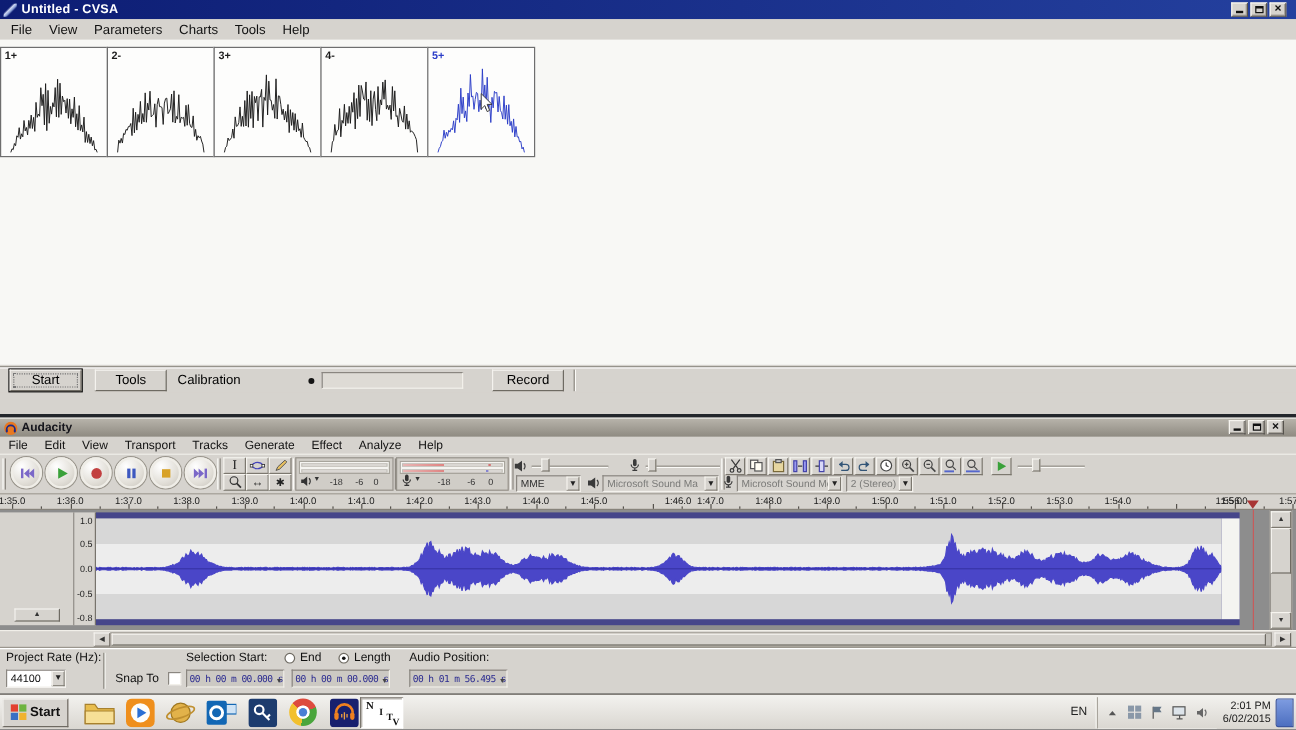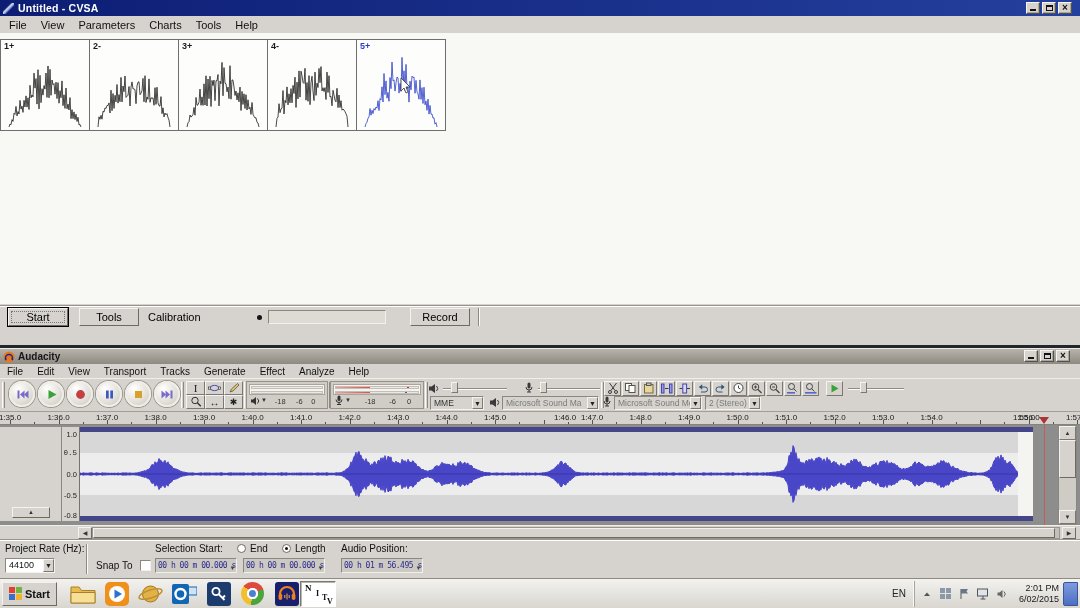--- a/index.html
+++ b/index.html
@@ -546,21 +546,21 @@
       <span class="tick-label" style="left: 1077px;">1:57.0</span>
       <div class="tick" style="left: 1077px; height: 4px;"></div>
     </div>
 
   <div class="aud-tracks">
     <div class="tpanel">
       <div class="collapse-btn raised">▲</div>
     </div>
     <div class="truler" id="vruler">
         <span style="top: 7px;">1.0</span>
-        <span style="top: 26px; font-family: Liberation Mono, monospace;">0.5</span>
+        <span style="top: 26px;">0.5</span>
         <span style="top: 47px;">0.0</span>
         <span style="top: 68px;">-0.5</span>
         <span style="top: 88px;">-0.8</span>
       </div>
     <div class="tclip">
       <div class="wavebg">
         <svg id="wave-svg" width="938" height="84" viewBox="0 0 938 84">
             <polygon points="0,40.8 1,41.4 2,41.5 3,40.8 4,41.0 5,41.2 6,41.2 7,41.2 8,41.3 9,41.1 10,40.8 11,41.0 12,40.8 13,41.3 14,41.4 15,41.3 16,40.9 17,40.8 18,41.3 19,41.1 20,41.5 21,41.4 22,40.8 23,40.9 24,41.2 25,40.9 26,41.2 27,41.2 28,41.2 29,41.2 30,41.4 31,41.3 32,41.1 33,41.5 34,41.1 35,41.2 36,41.4 37,41.4 38,40.8 39,41.4 40,41.4 41,41.3 42,40.9 43,40.9 44,40.9 45,41.0 46,40.9 47,40.9 48,41.4 49,40.9 50,41.0 51,41.2 52,41.2 53,41.3 54,41.1 55,41.2 56,40.8 57,41.1 58,40.7 59,40.3 60,40.2 61,40.0 62,39.4 63,39.5 64,38.5 65,39.2 66,38.7 67,37.9 68,37.6 69,37.0 70,36.4 71,34.1 72,32.4 73,33.1 74,33.0 75,29.7 76,30.9 77,31.3 78,29.7 79,26.5 80,28.4 81,28.3 82,29.9 83,30.9 84,29.4 85,28.3 86,31.6 87,30.9 88,29.8 89,32.5 90,32.7 91,34.0 92,34.3 93,36.5 94,36.5 95,36.9 96,37.0 97,37.4 98,37.9 99,38.3 100,39.2 101,39.2 102,39.7 103,40.2 104,40.0 105,40.4 106,40.6 107,40.8 108,41.0 109,40.9 110,41.1 111,40.9 112,41.0 113,40.8 114,41.2 115,41.3 116,41.4 117,41.3 118,41.3 119,41.1 120,41.1 121,40.8 122,41.0 123,41.5 124,40.9 125,41.0 126,41.0 127,40.9 128,41.2 129,40.9 130,41.0 131,41.1 132,41.4 133,41.0 134,41.3 135,41.0 136,41.1 137,40.9 138,41.2 139,41.2 140,40.9 141,40.8 142,40.8 143,41.2 144,41.4 145,41.1 146,41.5 147,41.3 148,41.1 149,40.9 150,41.0 151,40.8 152,41.0 153,41.3 154,40.8 155,41.3 156,41.0 157,41.0 158,41.2 159,41.0 160,41.0 161,41.0 162,41.1 163,41.0 164,40.8 165,41.3 166,41.3 167,41.3 168,40.9 169,41.4 170,41.1 171,41.4 172,40.8 173,40.9 174,40.8 175,41.3 176,40.9 177,41.5 178,40.8 179,41.1 180,40.9 181,40.9 182,41.0 183,41.2 184,41.3 185,40.8 186,40.9 187,41.3 188,41.2 189,41.4 190,41.1 191,41.4 192,41.0 193,41.3 194,41.1 195,41.3 196,41.4 197,41.3 198,40.9 199,41.2 200,41.2 201,40.8 202,40.8 203,41.0 204,41.1 205,41.1 206,40.8 207,40.9 208,41.4 209,41.2 210,41.2 211,41.5 212,40.9 213,41.4 214,40.9 215,41.4 216,41.1 217,41.1 218,41.2 219,41.0 220,41.1 221,40.9 222,41.1 223,41.3 224,41.1 225,41.2 226,41.2 227,41.1 228,40.9 229,41.4 230,40.9 231,41.3 232,40.9 233,41.3 234,41.4 235,41.4 236,41.0 237,41.0 238,40.9 239,40.9 240,41.3 241,41.1 242,41.0 243,41.1 244,41.0 245,41.3 246,40.8 247,40.8 248,41.0 249,41.3 250,41.2 251,41.3 252,41.1 253,41.4 254,41.2 255,41.2 256,40.8 257,40.8 258,41.1 259,40.7 260,40.9 261,40.5 262,40.4 263,39.3 264,39.2 265,38.9 266,37.2 267,37.0 268,36.2 269,35.2 270,33.4 271,29.8 272,31.9 273,28.0 274,24.8 275,23.6 276,20.2 277,26.9 278,20.2 279,19.4 280,23.6 281,23.2 282,27.0 283,27.1 284,28.4 285,30.3 286,26.6 287,29.8 288,30.1 289,30.5 290,33.3 291,33.7 292,31.7 293,34.0 294,29.9 295,29.7 296,32.4 297,32.4 298,28.6 299,28.5 300,29.3 301,25.8 302,30.4 303,25.5 304,29.9 305,23.6 306,27.5 307,29.4 308,24.1 309,24.9 310,25.8 311,24.9 312,30.4 313,29.7 314,31.2 315,30.9 316,29.0 317,30.9 318,30.6 319,30.9 320,32.3 321,31.4 322,27.2 323,28.7 324,29.5 325,28.7 326,29.5 327,31.7 328,27.2 329,30.1 330,29.7 331,31.3 332,29.6 333,28.7 334,30.2 335,31.8 336,31.6 337,34.8 338,34.3 339,34.9 340,35.4 341,37.4 342,37.6 343,37.5 344,38.0 345,39.1 346,38.4 347,39.3 348,39.4 349,38.7 350,38.4 351,38.4 352,37.8 353,37.7 354,36.2 355,34.5 356,34.4 357,33.3 358,34.7 359,34.2 360,33.7 361,31.9 362,30.2 363,31.8 364,31.9 365,31.8 366,32.6 367,32.1 368,32.5 369,32.4 370,32.9 371,34.3 372,33.6 373,31.6 374,34.3 375,33.4 376,34.7 377,34.2 378,30.4 379,33.3 380,29.4 381,30.2 382,31.8 383,32.6 384,30.8 385,30.4 386,32.9 387,31.3 388,31.2 389,33.0 390,33.7 391,33.5 392,33.8 393,36.7 394,36.3 395,37.1 396,37.1 397,37.9 398,38.2 399,38.1 400,39.3 401,39.1 402,40.1 403,39.5 404,40.5 405,40.6 406,40.4 407,40.8 408,40.8 409,40.7 410,40.8 411,41.3 412,41.3 413,41.2 414,41.1 415,41.2 416,41.0 417,40.9 418,41.0 419,41.3 420,41.4 421,41.0 422,41.3 423,40.8 424,41.4 425,41.2 426,41.4 427,41.4 428,41.0 429,41.3 430,41.4 431,40.9 432,41.0 433,41.0 434,41.0 435,40.9 436,41.3 437,41.1 438,40.8 439,41.4 440,41.3 441,41.4 442,40.9 443,41.2 444,41.2 445,41.4 446,40.8 447,41.0 448,41.4 449,40.9 450,41.1 451,41.3 452,41.2 453,41.4 454,41.4 455,40.8 456,41.1 457,41.2 458,41.4 459,41.4 460,41.0 461,41.3 462,40.9 463,40.8 464,40.9 465,40.7 466,40.4 467,40.4 468,39.9 469,39.8 470,39.2 471,38.4 472,37.9 473,37.8 474,36.7 475,35.5 476,35.1 477,33.8 478,32.4 479,33.7 480,30.4 481,29.1 482,29.7 483,33.2 484,31.9 485,31.1 486,31.2 487,33.9 488,33.3 489,35.9 490,35.4 491,36.2 492,37.4 493,38.1 494,39.2 495,39.4 496,40.5 497,40.2 498,40.5 499,40.7 500,40.7 501,41.0 502,41.1 503,40.8 504,41.1 505,41.2 506,40.9 507,41.0 508,40.8 509,41.2 510,41.5 511,40.8 512,41.3 513,41.1 514,40.8 515,41.2 516,41.3 517,41.4 518,40.9 519,41.1 520,41.4 521,41.4 522,41.2 523,40.9 524,41.0 525,41.2 526,41.0 527,40.9 528,40.9 529,41.5 530,41.3 531,40.9 532,41.5 533,40.9 534,40.8 535,41.1 536,41.5 537,40.8 538,41.0 539,40.9 540,41.1 541,41.1 542,41.0 543,41.1 544,41.3 545,41.2 546,41.3 547,41.0 548,41.4 549,40.8 550,40.8 551,41.4 552,41.0 553,40.8 554,41.0 555,40.9 556,40.9 557,41.2 558,41.1 559,41.1 560,40.9 561,41.1 562,40.8 563,41.2 564,40.9 565,40.8 566,40.8 567,41.2 568,40.9 569,41.3 570,41.3 571,41.1 572,41.5 573,40.9 574,40.9 575,41.2 576,41.0 577,41.3 578,41.0 579,40.8 580,40.8 581,41.4 582,40.9 583,40.8 584,41.3 585,41.0 586,40.9 587,40.8 588,41.4 589,41.3 590,41.1 591,41.3 592,40.9 593,40.9 594,40.8 595,41.1 596,41.4 597,41.3 598,41.3 599,41.1 600,41.0 601,41.2 602,41.1 603,41.2 604,41.3 605,40.9 606,41.3 607,40.9 608,40.9 609,41.4 610,40.8 611,40.8 612,41.3 613,41.3 614,41.1 615,41.1 616,41.4 617,40.9 618,41.3 619,41.4 620,41.3 621,41.3 622,41.3 623,40.8 624,40.9 625,40.9 626,41.3 627,41.2 628,41.2 629,41.1 630,41.1 631,40.8 632,41.0 633,41.4 634,40.9 635,41.4 636,41.0 637,41.2 638,41.0 639,41.4 640,41.1 641,41.1 642,41.3 643,41.4 644,41.4 645,41.0 646,41.2 647,40.9 648,41.0 649,41.0 650,41.2 651,41.3 652,40.8 653,40.8 654,40.9 655,41.4 656,41.2 657,41.4 658,41.2 659,41.0 660,41.5 661,41.4 662,41.2 663,41.1 664,41.0 665,41.3 666,41.1 667,40.8 668,40.8 669,41.1 670,41.0 671,41.3 672,41.4 673,40.8 674,41.3 675,40.9 676,41.1 677,40.8 678,41.0 679,41.2 680,41.3 681,40.9 682,41.2 683,40.7 684,40.9 685,41.1 686,41.1 687,40.6 688,41.0 689,40.8 690,40.5 691,40.7 692,40.5 693,40.1 694,40.3 695,40.0 696,40.3 697,39.6 698,39.8 699,39.8 700,39.4 701,38.9 702,38.8 703,38.8 704,38.2 705,36.4 706,34.8 707,33.4 708,31.0 709,23.5 710,24.0 711,19.9 712,23.0 713,13.6 714,15.4 715,21.7 716,20.6 717,26.1 718,29.1 719,26.5 720,30.8 721,29.9 722,32.3 723,30.3 724,33.0 725,31.1 726,28.6 727,28.6 728,31.2 729,27.2 730,29.3 731,27.3 732,26.7 733,29.0 734,29.2 735,28.7 736,26.1 737,26.5 738,25.9 739,24.9 740,26.4 741,26.0 742,30.9 743,27.9 744,26.8 745,28.6 746,31.4 747,25.4 748,28.2 749,27.7 750,28.4 751,32.3 752,30.7 753,30.6 754,29.1 755,32.7 756,30.2 757,32.8 758,32.5 759,34.5 760,33.7 761,31.5 762,32.8 763,34.0 764,33.3 765,34.4 766,33.7 767,31.8 768,31.6 769,31.0 770,32.4 771,28.1 772,28.8 773,30.4 774,26.9 775,29.3 776,27.0 777,28.5 778,30.2 779,30.9 780,29.5 781,31.8 782,33.8 783,34.4 784,34.5 785,34.7 786,34.1 787,35.2 788,36.0 789,35.1 790,34.7 791,36.3 792,33.2 793,33.1 794,32.6 795,32.4 796,30.7 797,33.6 798,33.7 799,32.2 800,29.4 801,29.6 802,29.3 803,29.4 804,28.6 805,30.1 806,31.9 807,28.4 808,31.7 809,30.7 810,31.8 811,30.5 812,30.8 813,32.1 814,31.8 815,31.9 816,35.1 817,33.0 818,34.8 819,36.0 820,36.3 821,36.5 822,37.5 823,36.4 824,36.6 825,37.4 826,36.5 827,36.5 828,36.2 829,35.8 830,35.2 831,34.1 832,35.3 833,32.1 834,31.3 835,29.7 836,31.4 837,32.4 838,30.9 839,30.2 840,31.1 841,32.1 842,32.2 843,32.8 844,33.8 845,34.9 846,35.0 847,34.5 848,33.9 849,34.7 850,34.4 851,34.5 852,33.9 853,34.8 854,32.8 855,34.1 856,32.6 857,32.1 858,30.5 859,31.7 860,31.1 861,28.4 862,30.1 863,29.1 864,28.7 865,32.3 866,30.3 867,31.8 868,30.8 869,31.3 870,33.6 871,34.9 872,35.8 873,33.9 874,36.2 875,35.9 876,37.2 877,36.3 878,36.8 879,37.5 880,38.9 881,38.5 882,39.2 883,39.4 884,39.1 885,39.9 886,39.6 887,40.2 888,40.5 889,40.9 890,40.8 891,40.5 892,40.6 893,41.1 894,40.9 895,40.9 896,40.9 897,41.3 898,41.3 899,41.3 900,40.9 901,41.4 902,40.7 903,41.3 904,40.6 905,40.3 906,39.9 907,39.7 908,38.8 909,38.2 910,38.2 911,35.1 912,35.5 913,31.9 914,28.9 915,28.1 916,25.4 917,27.9 918,24.2 919,26.2 920,27.6 921,22.9 922,27.0 923,25.1 924,30.5 925,28.0 926,30.6 927,31.9 928,30.7 929,30.8 930,29.2 931,32.2 932,32.2 933,34.0 934,35.1 935,36.9 936,38.7 937,39.2 938,40.4 938,43.6 937,44.8 936,45.3 935,47.1 934,48.9 933,50.0 932,51.8 931,51.8 930,54.8 929,53.2 928,53.3 927,52.1 926,53.4 925,56.0 924,53.5 923,58.9 922,57.0 921,61.1 920,56.4 919,57.8 918,59.8 917,56.1 916,58.6 915,55.9 914,55.1 913,52.1 912,48.5 911,48.9 910,45.8 909,45.8 908,45.2 907,44.3 906,44.1 905,43.7 904,43.4 903,42.7 902,43.3 901,42.6 900,43.1 899,42.7 898,42.7 897,42.7 896,43.1 895,43.1 894,43.1 893,42.9 892,43.4 891,43.5 890,43.2 889,43.1 888,43.5 887,43.8 886,44.4 885,44.1 884,44.9 883,44.6 882,44.8 881,45.5 880,45.1 879,46.5 878,47.2 877,47.7 876,46.8 875,48.1 874,47.8 873,50.1 872,48.2 871,49.1 870,50.4 869,52.7 868,53.2 867,52.2 866,53.7 865,51.7 864,55.3 863,54.9 862,53.9 861,55.6 860,52.9 859,52.3 858,53.5 857,51.9 856,51.4 855,49.9 854,51.2 853,49.2 852,50.1 851,49.5 850,49.6 849,49.3 848,50.1 847,49.5 846,49.0 845,49.1 844,50.2 843,51.2 842,51.8 841,51.9 840,52.9 839,53.8 838,53.1 837,51.6 836,52.6 835,54.3 834,52.7 833,51.9 832,48.7 831,49.9 830,48.8 829,48.2 828,47.8 827,47.5 826,47.5 825,46.6 824,47.4 823,47.6 822,46.5 821,47.5 820,47.7 819,48.0 818,49.2 817,51.0 816,48.9 815,52.1 814,52.2 813,51.9 812,53.2 811,53.5 810,52.2 809,53.3 808,52.3 807,55.6 806,52.1 805,53.9 804,55.4 803,54.6 802,54.7 801,54.4 800,54.6 799,51.8 798,50.3 797,50.4 796,53.3 795,51.6 794,51.4 793,50.9 792,50.8 791,47.7 790,49.3 789,48.9 788,48.0 787,48.8 786,49.9 785,49.3 784,49.5 783,49.6 782,50.2 781,52.2 780,54.5 779,53.1 778,53.8 777,55.5 776,57.0 775,54.7 774,57.1 773,53.6 772,55.2 771,55.9 770,51.6 769,53.0 768,52.4 767,52.2 766,50.3 765,49.6 764,50.7 763,50.0 762,51.2 761,52.5 760,50.3 759,49.5 758,51.5 757,51.2 756,53.8 755,51.3 754,54.9 753,53.4 752,53.3 751,51.7 750,55.6 749,56.3 748,55.8 747,58.6 746,52.6 745,55.4 744,57.2 743,56.1 742,53.1 741,58.0 740,57.6 739,59.1 738,58.1 737,57.5 736,57.9 735,55.3 734,54.8 733,55.0 732,57.3 731,56.7 730,54.7 729,56.8 728,52.8 727,55.4 726,55.4 725,52.9 724,51.0 723,53.7 722,51.7 721,54.1 720,53.2 719,57.5 718,54.9 717,57.9 716,63.4 715,62.3 714,68.6 713,70.4 712,61.0 711,64.1 710,60.0 709,60.5 708,53.0 707,50.6 706,49.2 705,47.6 704,45.8 703,45.2 702,45.2 701,45.1 700,44.6 699,44.2 698,44.2 697,44.4 696,43.7 695,44.0 694,43.7 693,43.9 692,43.5 691,43.3 690,43.5 689,43.2 688,43.0 687,43.4 686,42.9 685,42.9 684,43.1 683,43.3 682,42.8 681,43.1 680,42.7 679,42.8 678,43.0 677,43.2 676,42.9 675,43.1 674,42.7 673,43.2 672,42.6 671,42.7 670,43.0 669,42.9 668,43.2 667,43.2 666,42.9 665,42.7 664,43.0 663,42.9 662,42.8 661,42.6 660,42.5 659,43.0 658,42.8 657,42.6 656,42.8 655,42.6 654,43.1 653,43.2 652,43.2 651,42.7 650,42.8 649,43.0 648,43.0 647,43.1 646,42.8 645,43.0 644,42.6 643,42.6 642,42.7 641,42.9 640,42.9 639,42.6 638,43.0 637,42.8 636,43.0 635,42.6 634,43.1 633,42.6 632,43.0 631,43.2 630,42.9 629,42.9 628,42.8 627,42.8 626,42.7 625,43.1 624,43.1 623,43.2 622,42.7 621,42.7 620,42.7 619,42.6 618,42.7 617,43.1 616,42.6 615,42.9 614,42.9 613,42.7 612,42.7 611,43.2 610,43.2 609,42.6 608,43.1 607,43.1 606,42.7 605,43.1 604,42.7 603,42.8 602,42.9 601,42.8 600,43.0 599,42.9 598,42.7 597,42.7 596,42.6 595,42.9 594,43.2 593,43.1 592,43.1 591,42.7 590,42.9 589,42.7 588,42.6 587,43.2 586,43.1 585,43.0 584,42.7 583,43.2 582,43.1 581,42.6 580,43.2 579,43.2 578,43.0 577,42.7 576,43.0 575,42.8 574,43.1 573,43.1 572,42.5 571,42.9 570,42.7 569,42.7 568,43.1 567,42.8 566,43.2 565,43.2 564,43.1 563,42.8 562,43.2 561,42.9 560,43.1 559,42.9 558,42.9 557,42.8 556,43.1 555,43.1 554,43.0 553,43.2 552,43.0 551,42.6 550,43.2 549,43.2 548,42.6 547,43.0 546,42.7 545,42.8 544,42.7 543,42.9 542,43.0 541,42.9 540,42.9 539,43.1 538,43.0 537,43.2 536,42.5 535,42.9 534,43.2 533,43.1 532,42.5 531,43.1 530,42.7 529,42.5 528,43.1 527,43.1 526,43.0 525,42.8 524,43.0 523,43.1 522,42.8 521,42.6 520,42.6 519,42.9 518,43.1 517,42.6 516,42.7 515,42.8 514,43.2 513,42.9 512,42.7 511,43.2 510,42.5 509,42.8 508,43.2 507,43.0 506,43.1 505,42.8 504,42.9 503,43.2 502,42.9 501,43.0 500,43.3 499,43.3 498,43.5 497,43.8 496,43.5 495,44.6 494,44.8 493,45.9 492,46.6 491,47.8 490,48.6 489,48.1 488,50.7 487,50.1 486,52.8 485,52.9 484,52.1 483,50.8 482,54.3 481,54.9 480,53.6 479,50.3 478,51.6 477,50.2 476,48.9 475,48.5 474,47.3 473,46.2 472,46.1 471,45.6 470,44.8 469,44.2 468,44.1 467,43.6 466,43.6 465,43.3 464,43.1 463,43.2 462,43.1 461,42.7 460,43.0 459,42.6 458,42.6 457,42.8 456,42.9 455,43.2 454,42.6 453,42.6 452,42.8 451,42.7 450,42.9 449,43.1 448,42.6 447,43.0 446,43.2 445,42.6 444,42.8 443,42.8 442,43.1 441,42.6 440,42.7 439,42.6 438,43.2 437,42.9 436,42.7 435,43.1 434,43.0 433,43.0 432,43.0 431,43.1 430,42.6 429,42.7 428,43.0 427,42.6 426,42.6 425,42.8 424,42.6 423,43.2 422,42.7 421,43.0 420,42.6 419,42.7 418,43.0 417,43.1 416,43.0 415,42.8 414,42.9 413,42.8 412,42.7 411,42.7 410,43.2 409,43.3 408,43.2 407,43.2 406,43.6 405,43.4 404,43.5 403,44.5 402,43.9 401,44.9 400,44.7 399,45.9 398,45.8 397,46.1 396,46.9 395,46.9 394,47.7 393,47.3 392,50.2 391,50.5 390,50.3 389,51.0 388,52.8 387,52.7 386,51.1 385,53.6 384,53.2 383,51.4 382,52.2 381,53.8 380,54.6 379,50.7 378,53.6 377,49.8 376,49.3 375,50.6 374,49.7 373,52.4 372,50.4 371,49.7 370,51.1 369,51.6 368,51.5 367,51.9 366,51.4 365,52.2 364,52.1 363,52.2 362,53.8 361,52.1 360,50.3 359,49.8 358,49.3 357,50.7 356,49.6 355,49.5 354,47.8 353,46.3 352,46.2 351,45.6 350,45.6 349,45.3 348,44.6 347,44.7 346,45.6 345,44.9 344,46.0 343,46.5 342,46.4 341,46.6 340,48.6 339,49.1 338,49.7 337,49.2 336,52.4 335,52.2 334,53.8 333,55.3 332,54.4 331,52.7 330,54.3 329,53.9 328,56.8 327,52.3 326,54.5 325,55.3 324,54.5 323,55.3 322,56.8 321,52.6 320,51.7 319,53.1 318,53.4 317,53.1 316,55.0 315,53.1 314,52.8 313,54.3 312,53.6 311,59.1 310,58.2 309,59.1 308,59.9 307,54.6 306,56.5 305,60.4 304,54.1 303,58.5 302,53.6 301,58.2 300,54.7 299,55.5 298,55.4 297,51.6 296,51.6 295,54.3 294,54.1 293,50.0 292,52.3 291,50.3 290,50.7 289,53.5 288,53.9 287,54.2 286,57.4 285,53.7 284,55.6 283,56.9 282,57.0 281,60.8 280,60.4 279,64.6 278,63.8 277,57.1 276,63.8 275,60.4 274,59.2 273,56.0 272,52.1 271,54.2 270,50.6 269,48.8 268,47.8 267,47.0 266,46.8 265,45.1 264,44.8 263,44.7 262,43.6 261,43.5 260,43.1 259,43.3 258,42.9 257,43.2 256,43.2 255,42.8 254,42.8 253,42.6 252,42.9 251,42.7 250,42.8 249,42.7 248,43.0 247,43.2 246,43.2 245,42.7 244,43.0 243,42.9 242,43.0 241,42.9 240,42.7 239,43.1 238,43.1 237,43.0 236,43.0 235,42.6 234,42.6 233,42.7 232,43.1 231,42.7 230,43.1 229,42.6 228,43.1 227,42.9 226,42.8 225,42.8 224,42.9 223,42.7 222,42.9 221,43.1 220,42.9 219,43.0 218,42.8 217,42.9 216,42.9 215,42.6 214,43.1 213,42.6 212,43.1 211,42.5 210,42.8 209,42.8 208,42.6 207,43.1 206,43.2 205,42.9 204,42.9 203,43.0 202,43.2 201,43.2 200,42.8 199,42.8 198,43.1 197,42.7 196,42.6 195,42.7 194,42.9 193,42.7 192,43.0 191,42.6 190,42.9 189,42.6 188,42.8 187,42.7 186,43.1 185,43.2 184,42.7 183,42.8 182,43.0 181,43.1 180,43.1 179,42.9 178,43.2 177,42.5 176,43.1 175,42.7 174,43.2 173,43.1 172,43.2 171,42.6 170,42.9 169,42.6 168,43.1 167,42.7 166,42.7 165,42.7 164,43.2 163,43.0 162,42.9 161,43.0 160,43.0 159,43.0 158,42.8 157,43.0 156,43.0 155,42.7 154,43.2 153,42.7 152,43.0 151,43.2 150,43.0 149,43.1 148,42.9 147,42.7 146,42.5 145,42.9 144,42.6 143,42.8 142,43.2 141,43.2 140,43.1 139,42.8 138,42.8 137,43.1 136,42.9 135,43.0 134,42.7 133,43.0 132,42.6 131,42.9 130,43.0 129,43.1 128,42.8 127,43.1 126,43.0 125,43.0 124,43.1 123,42.5 122,43.0 121,43.2 120,42.9 119,42.9 118,42.7 117,42.7 116,42.6 115,42.7 114,42.8 113,43.2 112,43.0 111,43.1 110,42.9 109,43.1 108,43.0 107,43.2 106,43.4 105,43.6 104,44.0 103,43.8 102,44.3 101,44.8 100,44.8 99,45.7 98,46.1 97,46.6 96,47.0 95,47.1 94,47.5 93,47.5 92,49.7 91,50.0 90,51.3 89,51.5 88,54.2 87,53.1 86,52.4 85,55.7 84,54.6 83,53.1 82,54.1 81,55.7 80,55.6 79,57.5 78,54.3 77,52.7 76,53.1 75,54.3 74,51.0 73,50.9 72,51.6 71,49.9 70,47.6 69,47.0 68,46.4 67,46.1 66,45.3 65,44.8 64,45.5 63,44.5 62,44.6 61,44.0 60,43.8 59,43.7 58,43.3 57,42.9 56,43.2 55,42.8 54,42.9 53,42.7 52,42.8 51,42.8 50,43.0 49,43.1 48,42.6 47,43.1 46,43.1 45,43.0 44,43.1 43,43.1 42,43.1 41,42.7 40,42.6 39,42.6 38,43.2 37,42.6 36,42.6 35,42.8 34,42.9 33,42.5 32,42.9 31,42.7 30,42.6 29,42.8 28,42.8 27,42.8 26,42.8 25,43.1 24,42.8 23,43.1 22,43.2 21,42.6 20,42.5 19,42.9 18,42.7 17,43.2 16,43.1 15,42.7 14,42.6 13,42.7 12,43.2 11,43.0 10,43.2 9,42.9 8,42.7 7,42.8 6,42.8 5,42.8 4,43.0 3,43.2 2,42.5 1,42.6 0,43.2 " fill="#4a46c8" stroke="#4a46c8"></polygon>
             <rect x="0" y="41.6" width="938" height="0.8" fill="#34309f"></rect>
           </svg>

